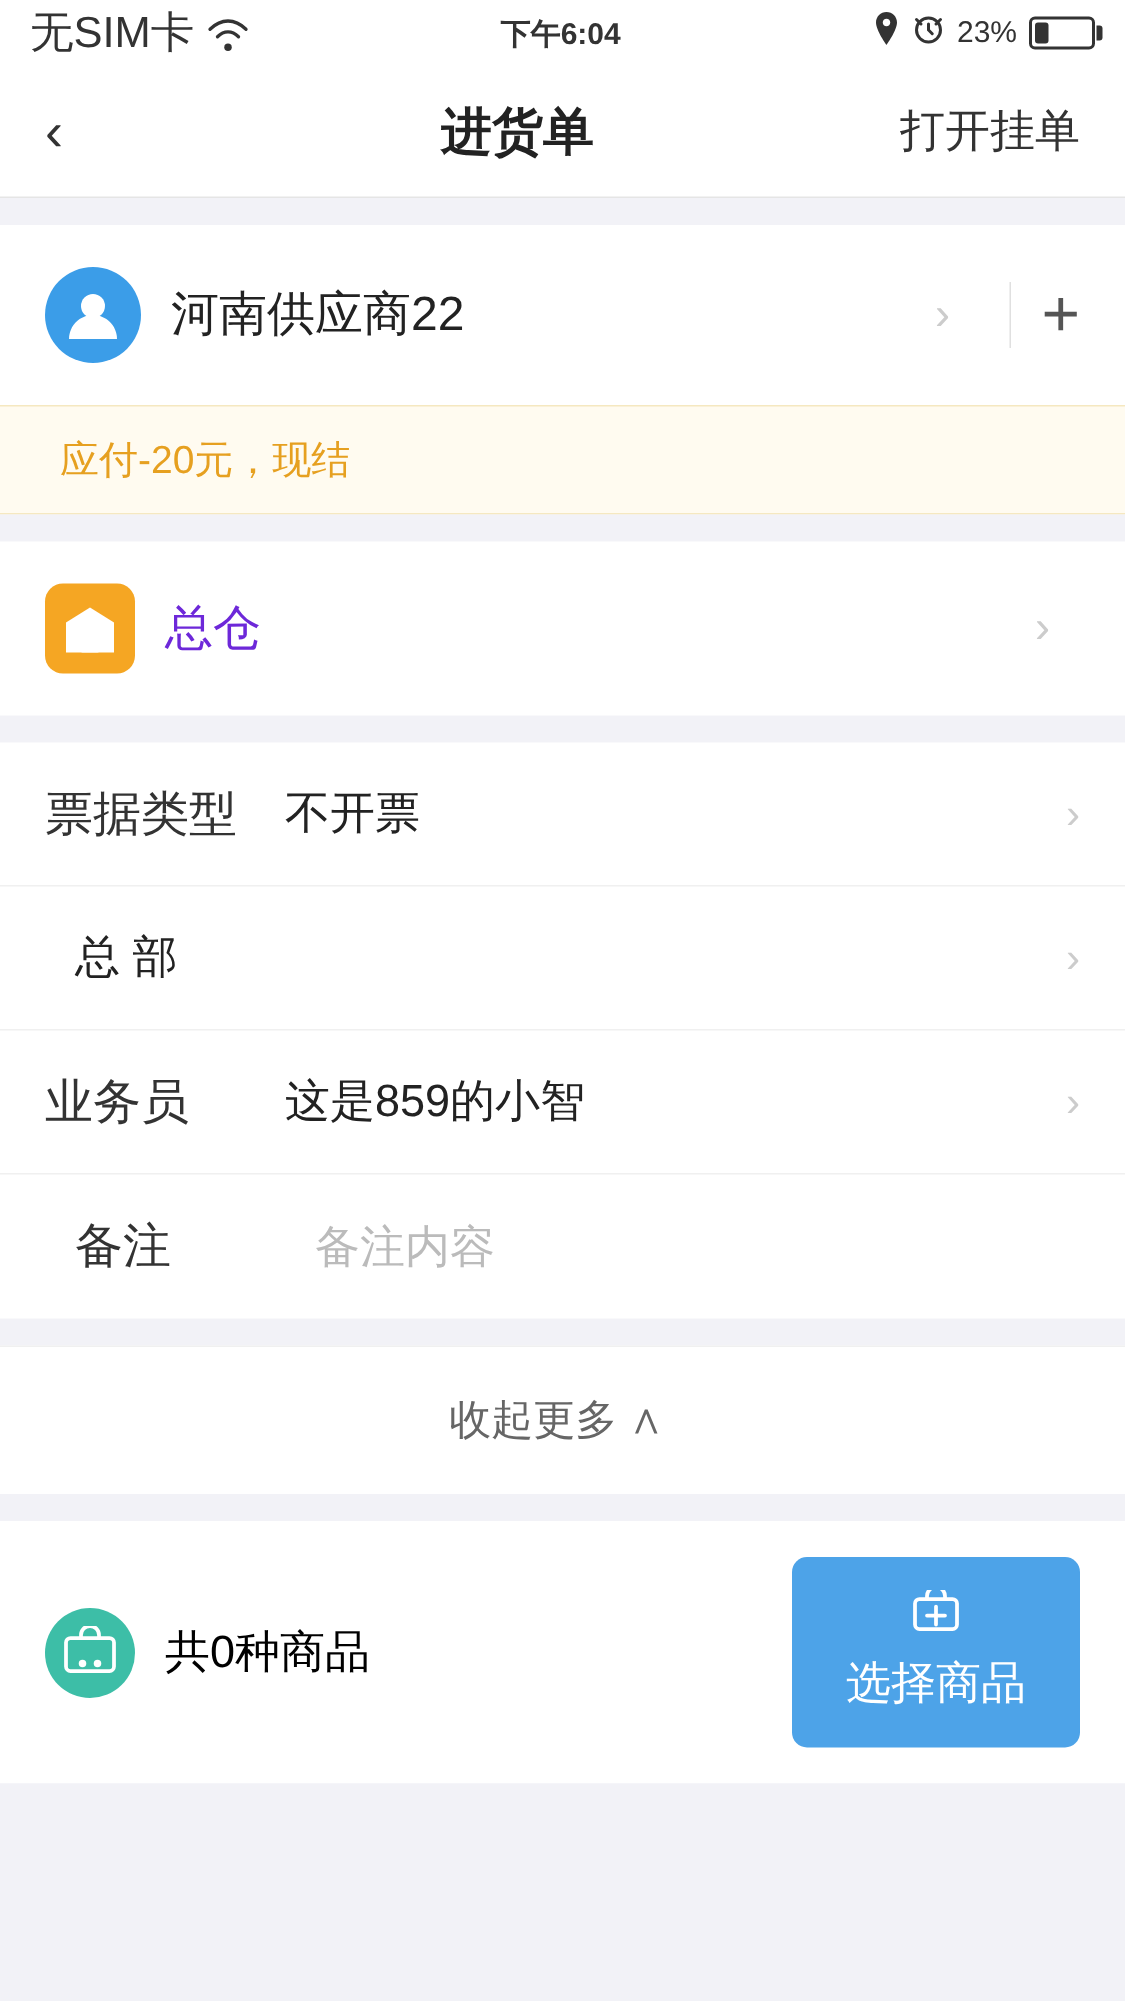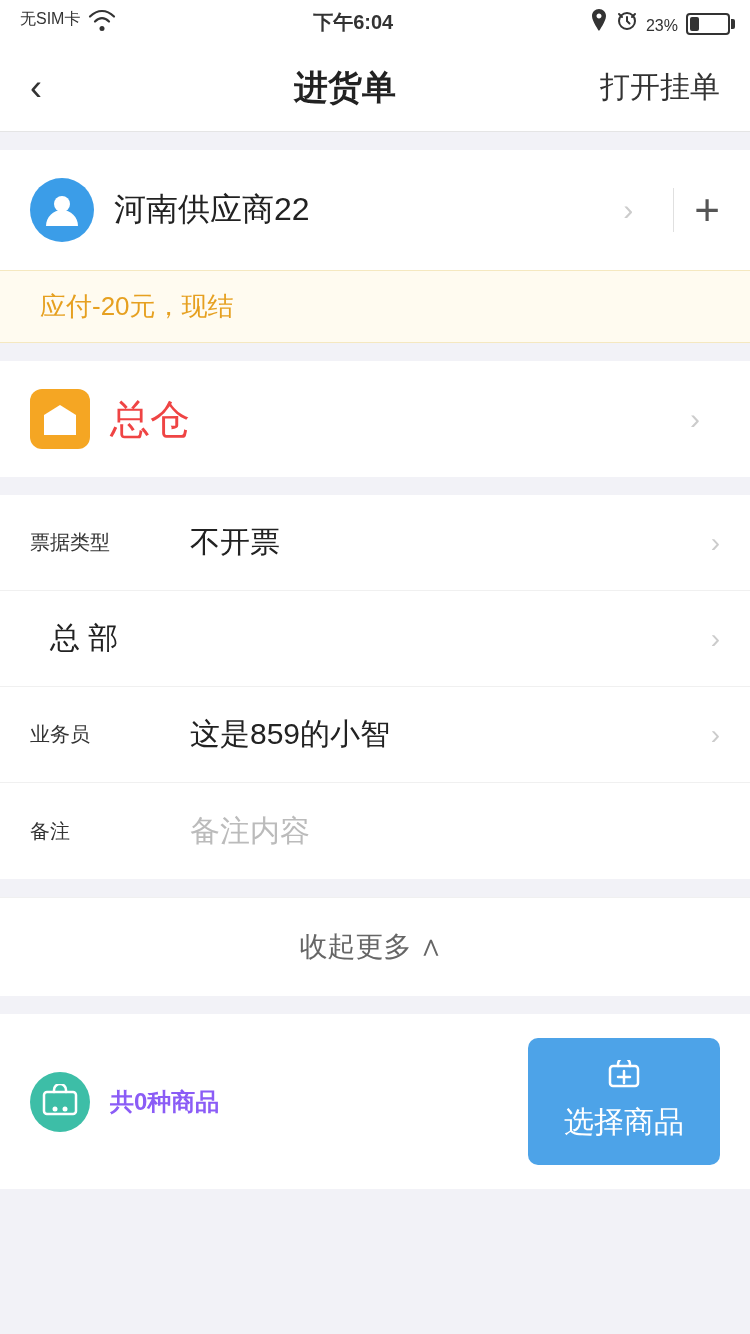--- a/index.html
+++ b/index.html
@@ -20,33 +20,33 @@
       background: #fff;
       display: flex;
       align-items: center;
       justify-content: space-between;
       padding: 0 20px;
       font-size: 26px;
       font-weight: 500;
     }
     .status-left {
       display: flex;
-      align-items: flex-start;
+      align-items: flex-end;
       gap: 8px;
-      font-size: 16px;
+      font-size: 29px;
     }
     .status-center {
       font-size: 20px;
       font-weight: 600;
     }
     .status-right {
       display: flex;
-      align-items: flex-end;
+      align-items: center;
       gap: 8px;
-      font-size: 16px;
+      font-size: 20px;
     }
     .battery-icon {
       display: inline-block;
       width: 44px;
       height: 22px;
       border: 2px solid #333;
       border-radius: 4px;
       position: relative;
       vertical-align: middle;
     }
@@ -186,43 +186,44 @@
       margin-right: 20px;
       flex-shrink: 0;
     }
     .warehouse-icon svg {
       width: 36px;
       height: 36px;
       fill: #fff;
     }
     .warehouse-name {
       flex: 1;
-      font-size: 40px;
-      color: #ef4444;
+      font-size: 32px;
+      color: #6d28d9;
       font-weight: 500;
     }
 
     
     .form-section {
       background: #fff;
       margin-top: 18px;
     }
     .form-row {
       display: flex;
       align-items: center;
       padding: 0 30px;
       min-height: 96px;
       border-bottom: 1px solid #f0f0f0;
       cursor: pointer;
     }
     .form-row:last-child {
       border-bottom: none;
+      margin-left: 20px;
     }
     .form-label {
-      font-size: 20px;
+      font-size: 32px;
       color: #333;
       width: 140px;
       flex-shrink: 0;
     }
     .form-value {
       flex: 1;
       font-size: 30px;
       color: #222;
       padding-left: 20px;
     }
@@ -274,23 +275,22 @@
       justify-content: center;
       flex-shrink: 0;
     }
     .product-count-icon svg {
       width: 36px;
       height: 36px;
       fill: #fff;
     }
     .product-count-text {
       flex: 1;
-      font-size: 24px;
-      color: #8b5cf6;
-      font-weight: bold;
+      font-size: 30px;
+      color: #000000;
     }
     .select-product-btn {
       background: #4da3e8;
       color: #fff;
       border: none;
       border-radius: 10px;
       padding: 22px 36px;
       font-size: 30px;
       cursor: pointer;
       display: flex;

